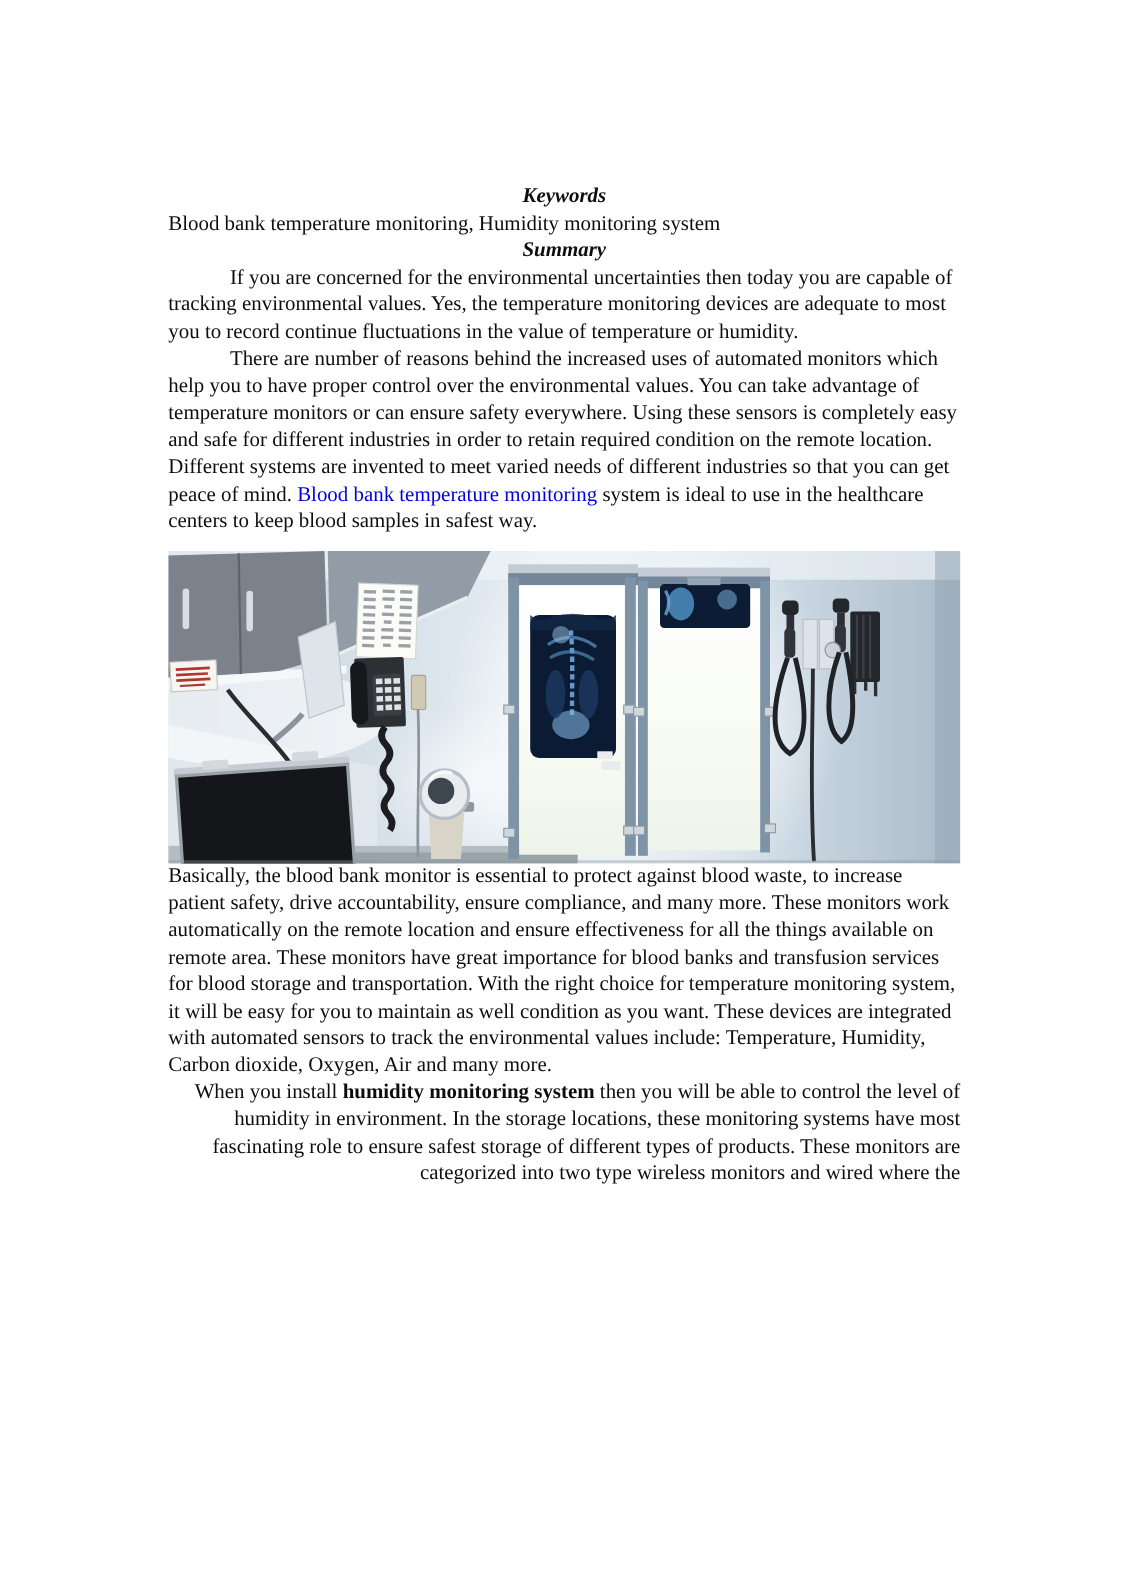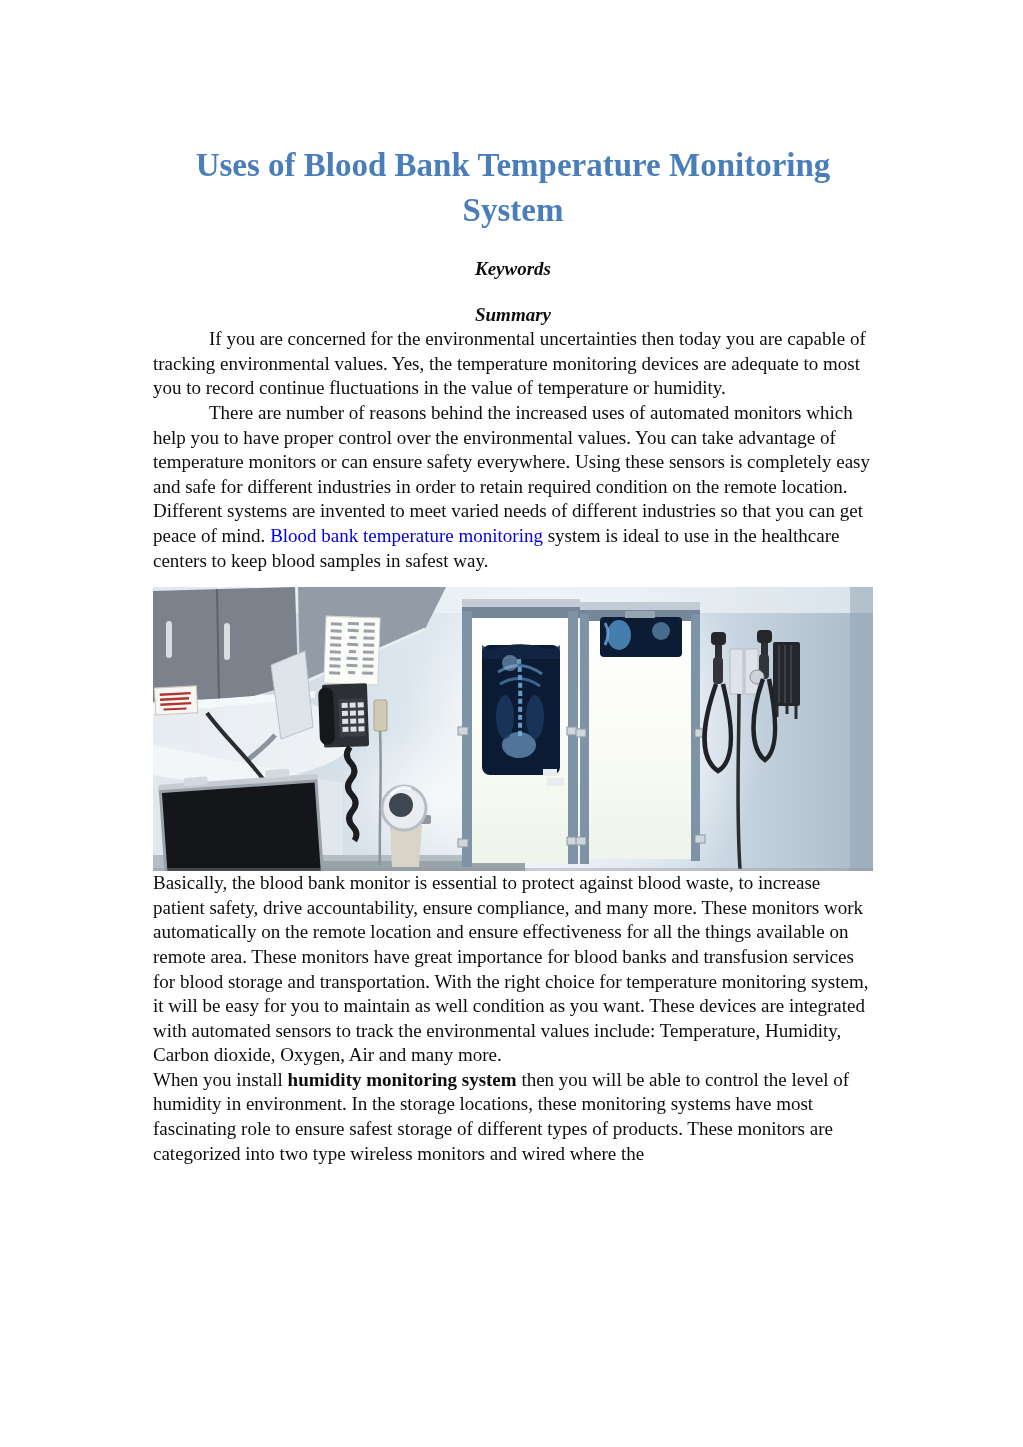--- a/index.html
+++ b/index.html
@@ -3,39 +3,39 @@
 <meta charset="utf-8">
 <style>
   html,body{margin:0;padding:0;background:#ffffff;}
   .page{position:relative;width:1023px;height:1447px;background:#ffffff;overflow:hidden;
         font-family:"Liberation Serif",serif;color:#0d0d0d;}
   .content{position:absolute;left:153px;top:143px;width:720px;}
   .doc-title{margin:0;text-align:center;font-weight:bold;font-size:33px;line-height:45px;
              font-family:"Liberation Serif",serif;}
   .h-run{font-weight:bold;font-style:italic;font-size:19px;line-height:24.6px;margin:0;text-align:center;}
   .kw-head{margin-top:24px;}
-  .sum-head{margin-top:21px;}
+  .sum-head{}
   p.body{margin:0;font-size:19px;line-height:24.6px;}
   .indent{text-indent:56px;}
   .mt-p2{margin-top:20px;}
   .mt-p3{margin-top:23px;}
-  .mt-p4{margin-top:16px;}
+  .mt-p4{margin-top:16px;text-align:right;}
   a.doclink{cursor:pointer;}
   b.inline-bold{font-weight:bold;}
   figure.photo{margin:14px 0 0 0;width:720px;height:284px;line-height:0;}
 </style>
 </head>
 <body>
 
 <div class="page">
   <div class="content">
 
-    <h1 class="doc-title" id="title" style="color: rgb(74, 126, 187);">Uses of Blood Bank Temperature Monitoring System</h1>
 
     <p class="h-run kw-head">Keywords</p>
+    <p class="body">Blood bank temperature monitoring, Humidity monitoring system</p>
 
     <p class="h-run sum-head">Summary</p>
     <p class="body indent">If you are concerned for the environmental uncertainties then today you are capable of tracking environmental values. Yes, the temperature monitoring devices are adequate to most you to record continue fluctuations in the value of temperature or humidity.</p>
 
     <p class="body indent mt-p2"><span>There are number of reasons behind the increased uses of automated monitors which help you to have proper control over the environmental values. You can take advantage of temperature monitors or can ensure safety everywhere. Using these sensors is completely easy and safe for different industries in order to retain required condition on the remote location.  Different systems are invented to meet varied needs of different industries so that you can get peace of mind. </span><a class="doclink" id="doc-link" style="color: rgb(0, 0, 224);">Blood bank temperature monitoring</a><span> system is ideal to use in the healthcare centers to keep blood samples in safest way.</span></p>
 
     <figure class="photo">
       <svg width="720" height="284" viewBox="0 0 720 284" xmlns="http://www.w3.org/2000/svg">
         <defs>
           <linearGradient id="wallG" x1="0" y1="0" x2="1" y2="0">

